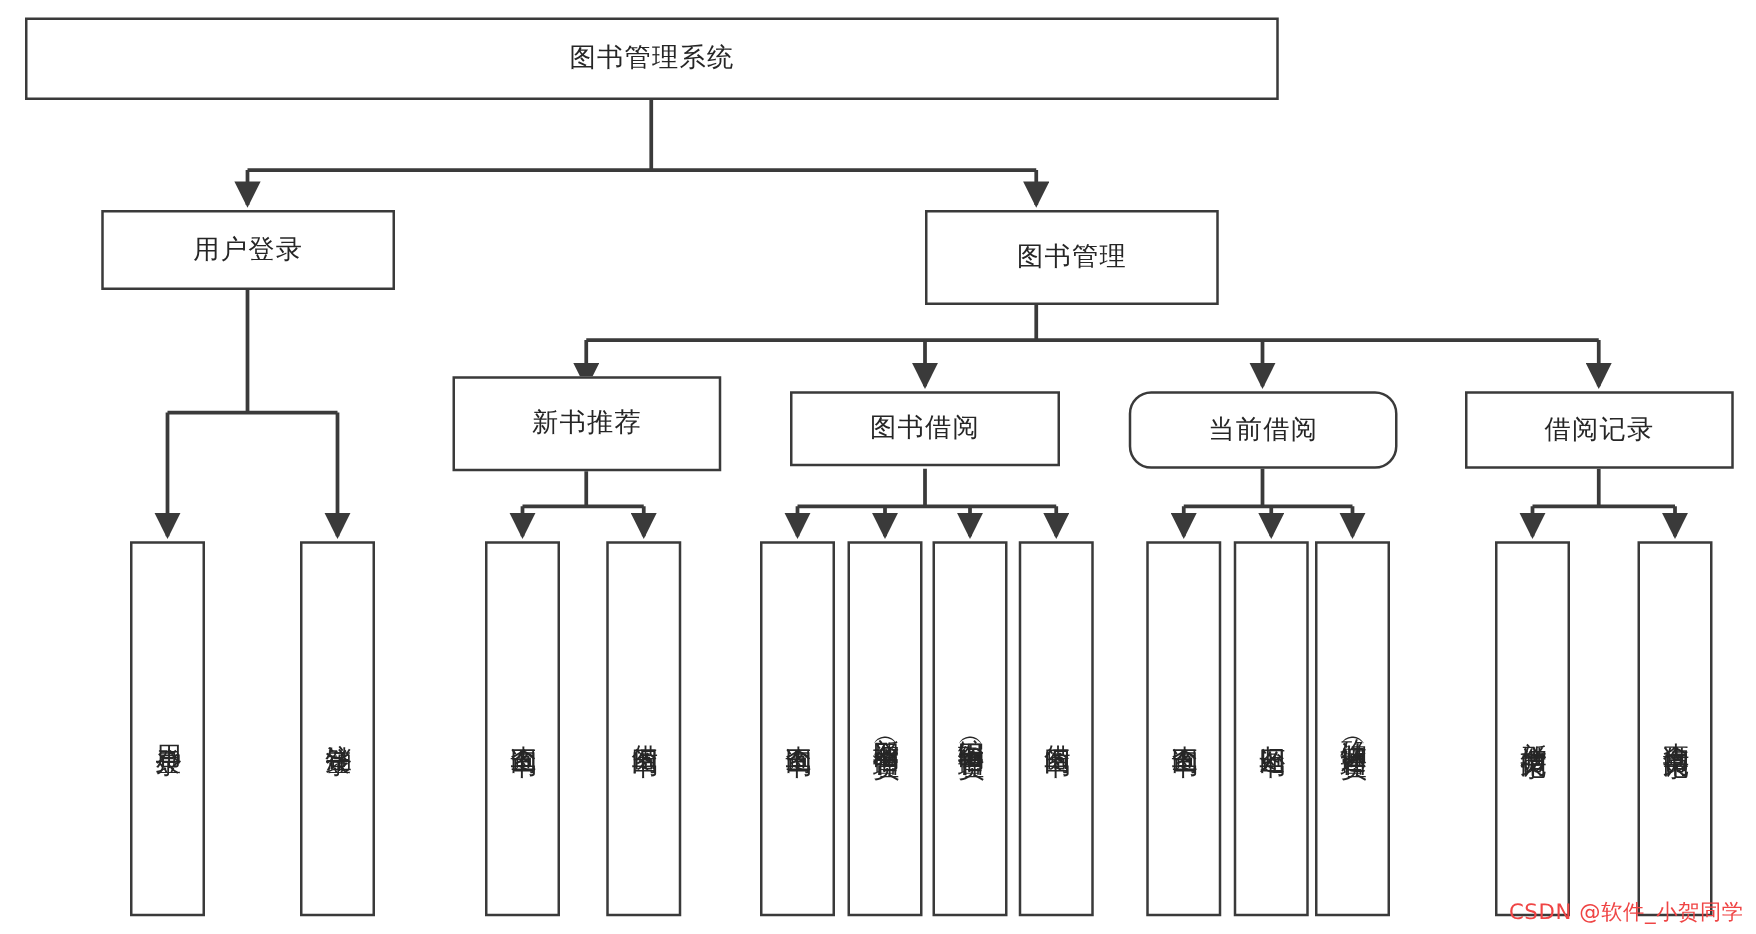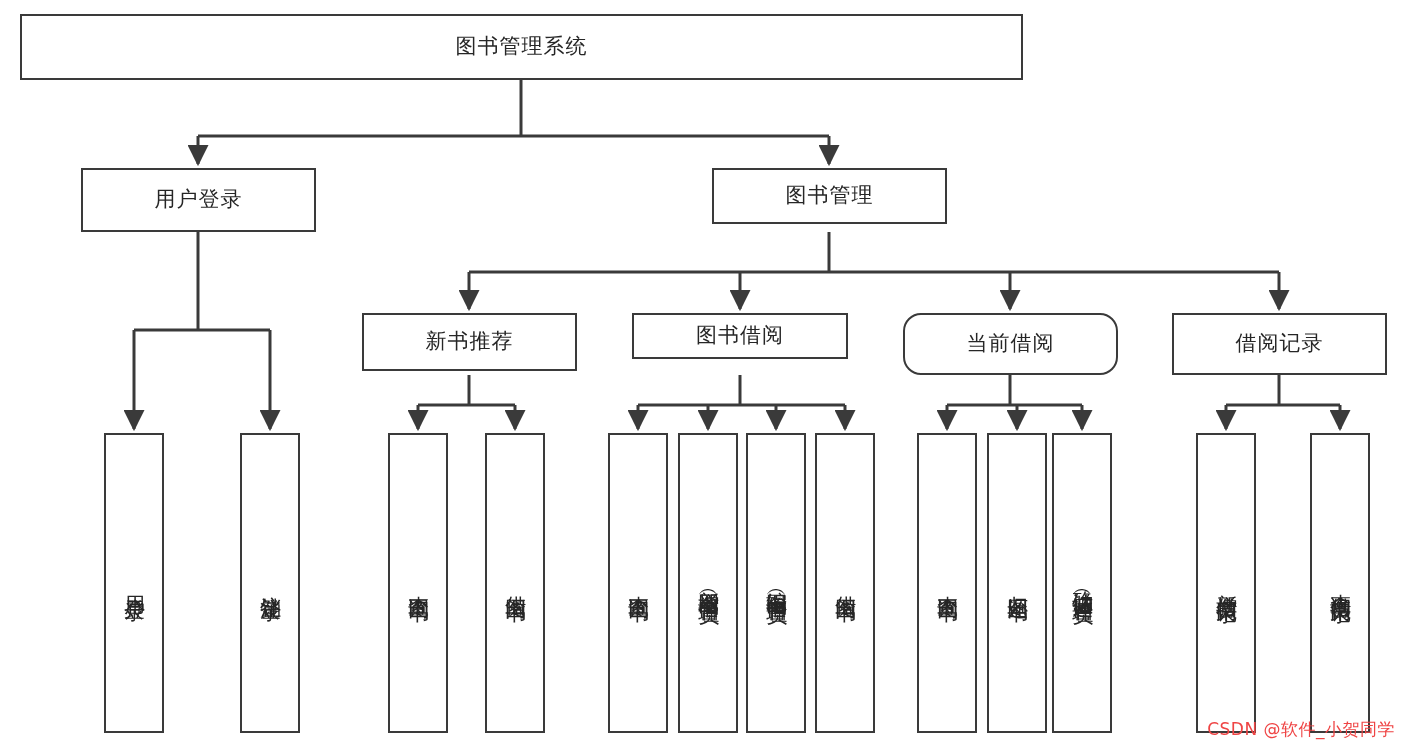--- a/index.html
+++ b/index.html
@@ -123,28 +123,28 @@
     </g>
   </svg>
 
   <div class="node horiz" style="left: 20px; top: 14px; width: 1003px; height: 66px;">
     <span>图书管理系统</span>
   </div>
 
   <div class="node horiz" style="left: 81px; top: 168px; width: 235px; height: 64px;">
     <span>用户登录</span>
   </div>
-  <div class="node horiz" style="left: 712px; top: 168px; width: 235px; height: 56px;">
+  <div class="node horiz" style="left: 740px; top: 168px; width: 235px; height: 76px;">
     <span>图书管理</span>
   </div>
 
-  <div class="node horiz" style="left: 362px; top: 313px; width: 215px; height: 58px;">
+  <div class="node horiz" style="left: 362px; top: 301px; width: 215px; height: 76px;">
     <span>新书推荐</span>
   </div>
-  <div class="node horiz" style="left: 632px; top: 313px; width: 216px; height: 46px;">
+  <div class="node horiz" style="left: 632px; top: 313px; width: 216px; height: 60px;">
     <span>图书借阅</span>
   </div>
   <div class="node horiz" style="left: 903px; top: 313px; width: 215px; height: 62px; border-radius: 18px;">
     <span>当前借阅</span>
   </div>
   <div class="node horiz" style="left: 1172px; top: 313px; width: 215px; height: 62px; align-items: center;">
     <span>借阅记录</span>
   </div>
 
   <div class="node vert" style="left: 104px; top: 433px; width: 60px; height: 300px;">

